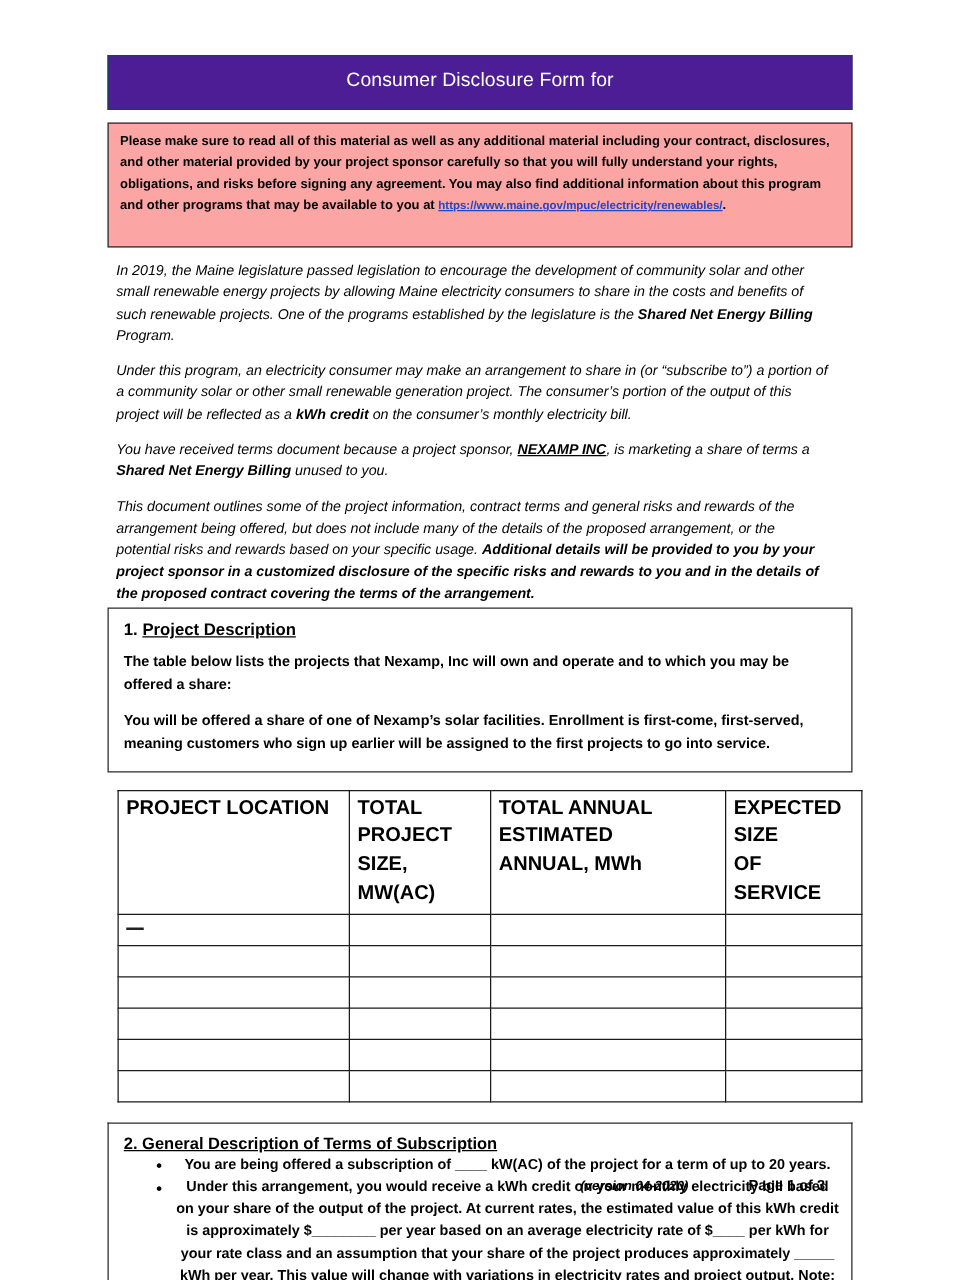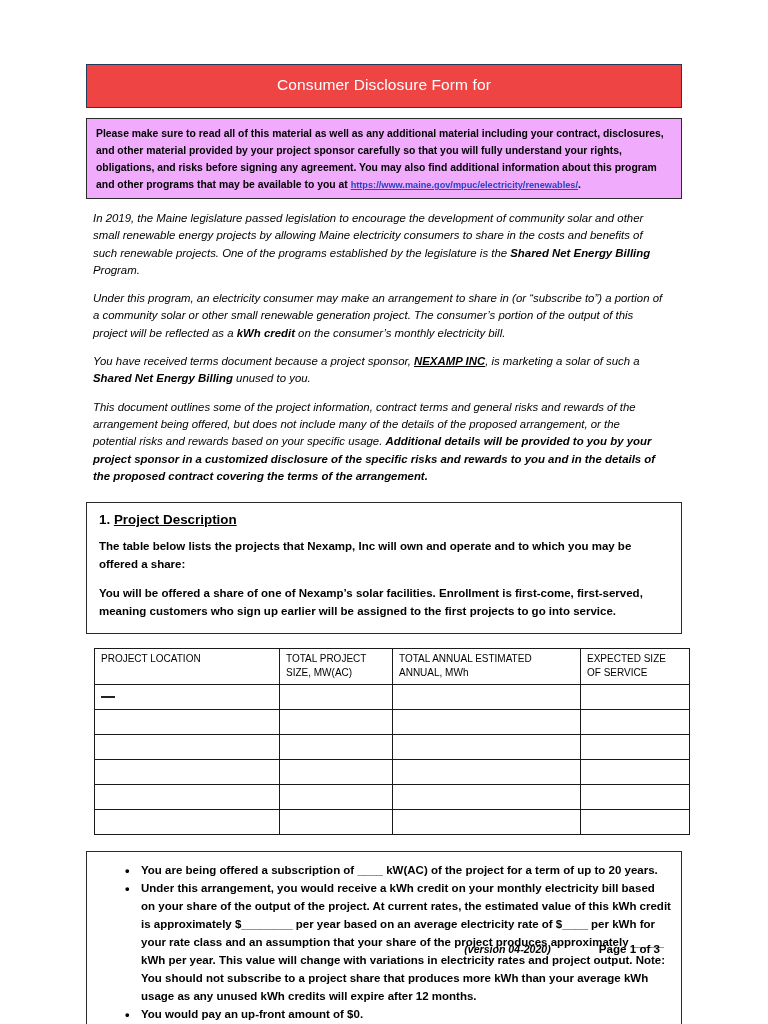--- a/index.html
+++ b/index.html
@@ -24,39 +24,38 @@
   }
   .content {
     position: absolute;
     left: 86px;
     top: 44px;
     width: 596px;
   }
 
   
   .banner {
-    background: #ef4444;
+    background: #4c1d95;
     border: 1px solid #1f3c5c;
     text-align: center;
     color: #ffffff;
     padding: 9px 10px 11px 10px;
     font-size: 15.5px;
     line-height: 1.45;
     letter-spacing: 0.1px;
-    margin-top: 20px;
   }
   .banner .l2 { display: block; }
   .banner b { font-weight: bold; }
 
   
   .notice {
     margin-top: 10px;
-    background: #f0abfc;
+    background: #fca5a5;
     border: 1px solid #2a2a2a;
-    padding: 7px 9px 4px 9px;
+    padding: 7px 9px 23px 9px;
     font-size: 10.4px;
     font-weight: bold;
     line-height: 1.62;
     text-align: left;
   }
   .notice a {
     color: #2346c8;
     text-decoration: underline;
     font-weight: bold;
     font-size: 9.2px;
@@ -75,21 +74,21 @@
     line-height: 1.52;
     text-align: left;
   }
   .intro p:last-child { margin-bottom: 0; }
   .intro b { font-weight: bold; }
   .intro .u { font-weight: bold; text-decoration: underline; }
 
   
   .sectionbox {
     border: 1px solid #2a2a2a;
-    margin-top: 17px;
+    margin-top: 2px;
     padding: 9px 10px 11px 12px;
   }
   .sec-title {
     font-weight: bold;
     font-size: 13.4px;
     margin: 0 0 11px 0;
   }
   .sec-title .num { text-decoration: none; }
   .sec-title .tt { text-decoration: underline; }
   .sec-title-2 {
@@ -118,22 +117,22 @@
     border-collapse: collapse;
     width: 595px;
     table-layout: fixed;
   }
   table.projects th, table.projects td {
     border: 1px solid #1a1a1a;
     vertical-align: top;
     padding: 3px 6px 4px 6px;
   }
   table.projects th {
-    font-size: 10px;
-    font-weight: normal;
+    font-size: 16px;
+    font-weight: bold;
     text-align: left;
     line-height: 1.42;
   }
   table.projects td {
     height: 17px;
     font-size: 11px;
   }
   .cell-dash {
     display: inline-block;
     width: 14px;
@@ -155,20 +154,21 @@
     padding-left: 26px;
     list-style: none;
   }
   ul.terms li {
     font-size: 11.5px;
     font-weight: bold;
     line-height: 1.56;
     margin-bottom: 0px;
     position: relative;
     padding-left: 16px;
+    text-align: center;
   }
   ul.terms li:before {
     content: "\2022";
     position: absolute;
     left: 0;
     top: -1px;
     font-size: 13px;
   }
 
   
@@ -203,21 +203,21 @@
       <span>Consumer Disclosure Form for</span>
     </div>
 
     <div class="notice">
       <span>Please make sure to read all of this material as well as any additional material including your contract, disclosures, and other material provided by your project sponsor carefully so that you will fully understand your rights, obligations, and risks before signing any agreement.  You may also find additional information about this program and other programs that may be available to you at </span><a href="#">https://www.maine.gov/mpuc/electricity/renewables/</a><span>.</span>
     </div>
 
     <div class="intro">
       <p><span>In 2019, the Maine legislature passed legislation to encourage the development of community solar and other small renewable energy projects by allowing Maine electricity consumers to share in the costs and benefits of such renewable projects.  One of the programs established by the legislature is the </span><b>Shared Net Energy Billing</b><span> Program.</span></p>
       <p><span>Under this program, an electricity consumer may make an arrangement to share in (or “subscribe to”) a portion of a community solar or other small renewable generation project.  The consumer’s portion of the output of this project will be reflected as a </span><b>kWh credit</b><span> on the consumer’s monthly electricity bill.</span></p>
-      <p><span>You have received terms document because a project sponsor, </span><span class="u">NEXAMP INC</span><span>, is marketing a solar of such a </span><b>Shared Net Energy Billing</b><span> unused to you.</span></p>
+      <p><span>You have received terms document because a project sponsor, </span><span class="u">NEXAMP INC</span><span>, is marketing a share of terms a </span><b>Shared Net Energy Billing</b><span> unused to you.</span></p>
       <p><span>This document outlines some of the project information, contract terms and general risks and rewards of the arrangement being offered, but does not include many of the details of the proposed arrangement, or the potential risks and rewards based on your specific usage.  </span><b>Additional details will be provided to you by your project sponsor in a customized disclosure of the specific risks and rewards to you and in the details of the proposed contract covering the terms of the arrangement.</b></p>
     </div>
 
     <div class="sectionbox" id="section1-box">
       <div class="sec-title">
         <span class="num">1.</span>
         <span class="tt">Project Description</span>
       </div>
       <p class="body">The table below lists the projects that Nexamp, Inc will own and operate and to which you may be offered a share:</p>
       <p class="body">You will be offered a share of one of Nexamp’s solar facilities. Enrollment is first-come, first-served, meaning customers who sign up earlier will be assigned to the first projects to go into service.</p>
@@ -286,20 +286,21 @@
             <td></td>
             <td></td>
             <td></td>
             <td></td>
           </tr>
         </tbody>
       </table>
     </div>
 
     <div class="sectionbox" id="section2-box">
+      <div class="sec-title-2">2. General Description of Terms of Subscription</div>
       <ul class="terms">
         <li><span>You are being offered a subscription of </span><span>____</span><span> kW(AC) of the project for a term of up to 20 years.</span></li>
         <li><span>Under this arrangement, you would receive a </span><b>kWh credit</b><span> on your monthly electricity bill based on your share of the output of the project.  At current rates, the estimated value of this kWh credit is approximately $</span><span>________</span><span> per year based on an average electricity rate of $</span><span>____</span><span> per kWh for your rate class and an assumption that your share of the project produces approximately </span><span>_____</span><span> kWh per year.  This value will change with variations in electricity rates and project output.  </span><span>Note: You should not subscribe to a project share that produces more kWh than your average kWh usage as any unused kWh credits will expire after 12 months.</span></li>
         <li><span>You would pay an up-front amount of $0.</span></li>
       </ul>
     </div>
 
   </div>
 
   <div class="footer">

